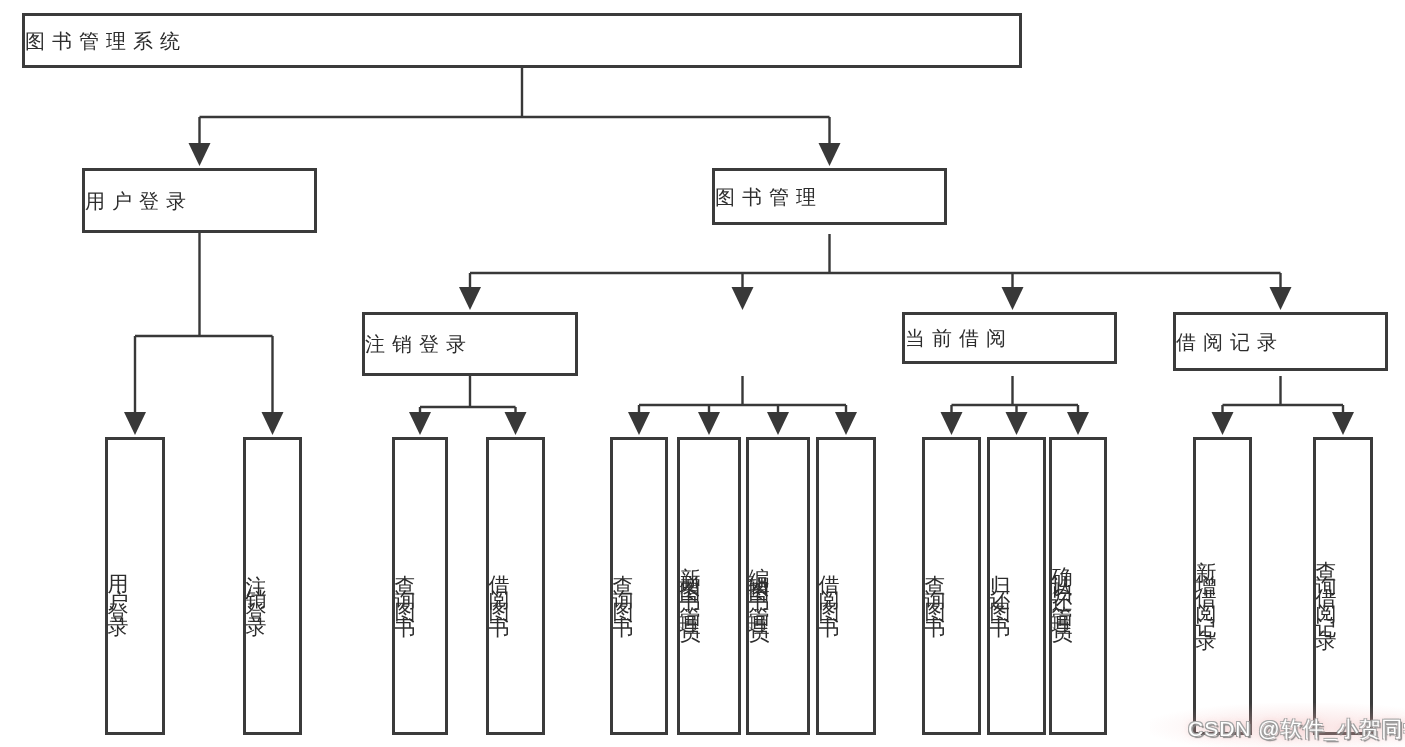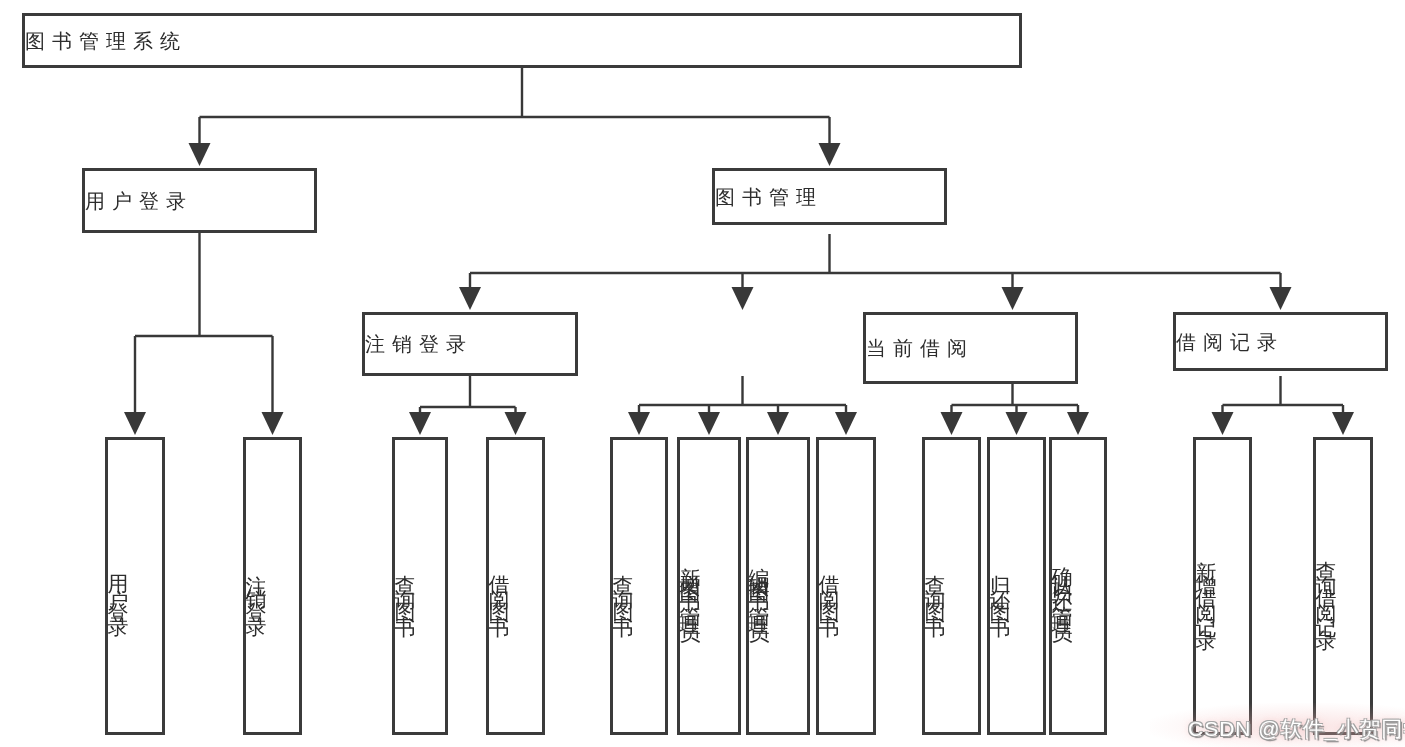--- a/index.html
+++ b/index.html
@@ -102,21 +102,21 @@
   <div class="box hbox" style="left:82px;top:168px;width:235px;height:65px">
     <span class="hlabel">用户登录</span>
   </div>
   <div class="box hbox" style="left:712px;top:168px;width:235px;height:57px">
     <span class="hlabel">图书管理</span>
   </div>
 
   <div class="box hbox" style="left:362px;top:312px;width:216px;height:64px">
     <span class="hlabel">注销登录</span>
   </div>
-  <div class="box hbox" style="left:863px;top:312px;width:215px;height:72px">
+  <div class="box hbox" style="left:902px;top:312px;width:215px;height:52px">
     <span class="hlabel">当前借阅</span>
   </div>
   <div class="box hbox" style="left:1173px;top:312px;width:215px;height:59px">
     <span class="hlabel">借阅记录</span>
   </div>
 
   <div class="box vbox" style="left:105px;width:60px">
     <span class="vlabel" style="letter-spacing: 14px;">用户登录</span>
   </div>
   <div class="box vbox" style="left:243px;width:59px">

